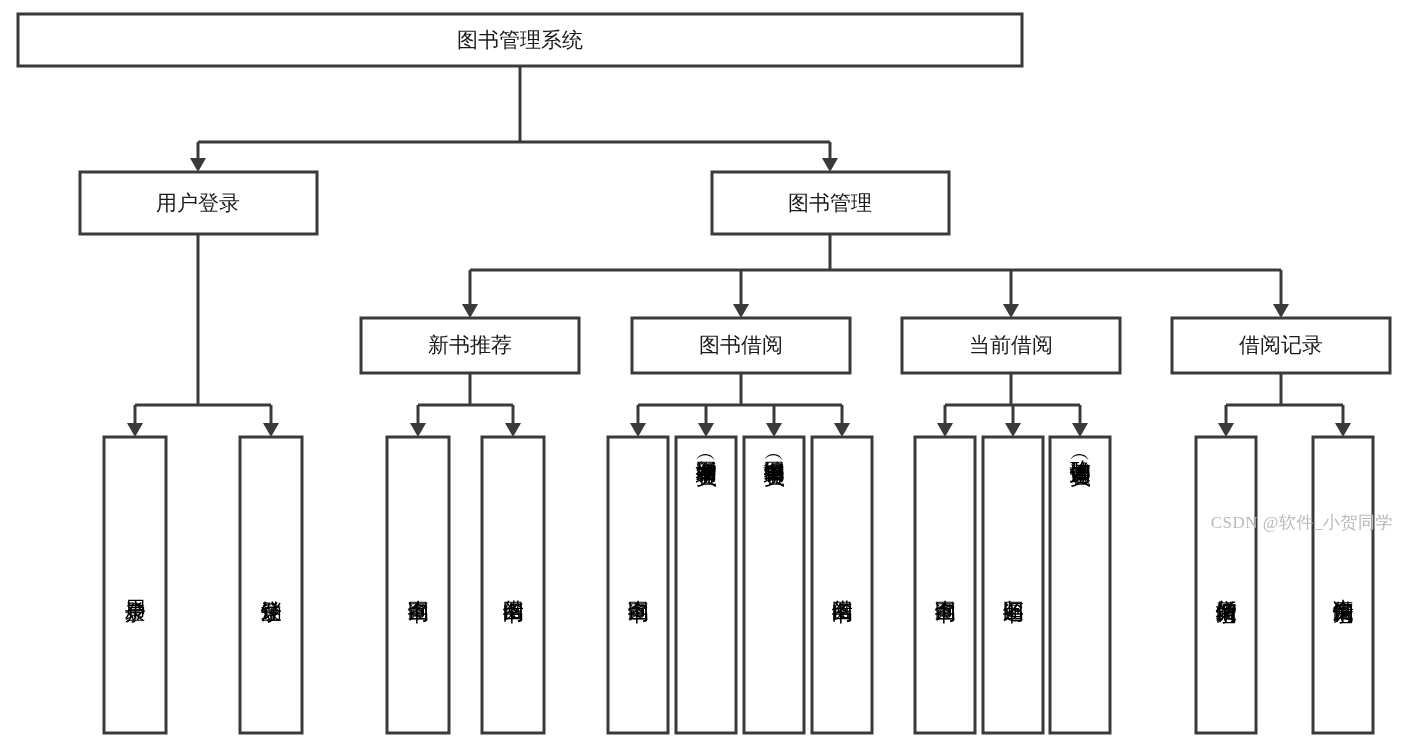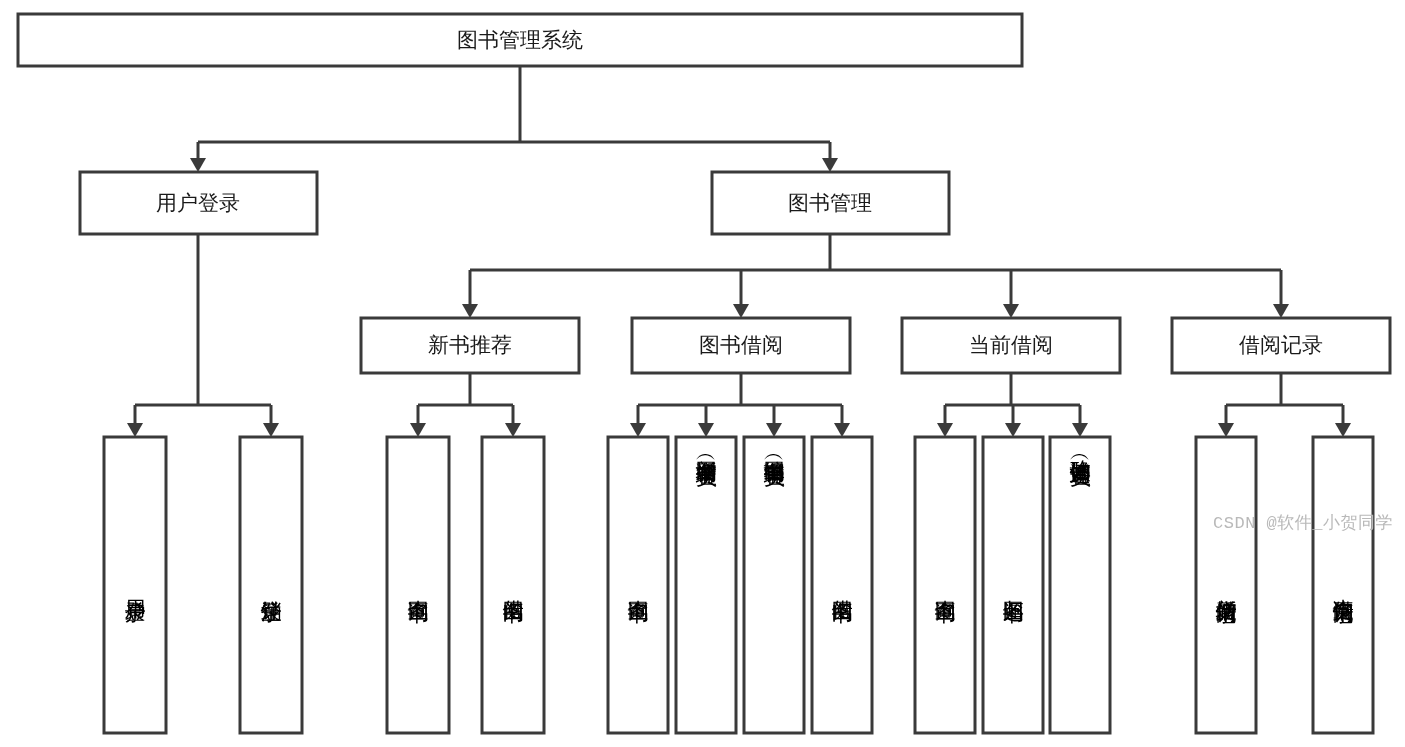--- a/index.html
+++ b/index.html
@@ -72,21 +72,21 @@
     justify-content: center;
     pointer-events: none;
   }
   .vlabel-wrap.center {
     align-items: center;
   }
   .watermark {
     position: absolute;
     right: 12px;
     bottom: 6px;
-    font-family: Liberation Mono, monospace;
+    font-family: Liberation Serif, serif;
     font-size: 17px;
     color: #b9b9b9;
     white-space: nowrap;
     letter-spacing: 0.5px;
   }
 </style>
 </head>
 <body>
 
 <div id="diagram-root">

